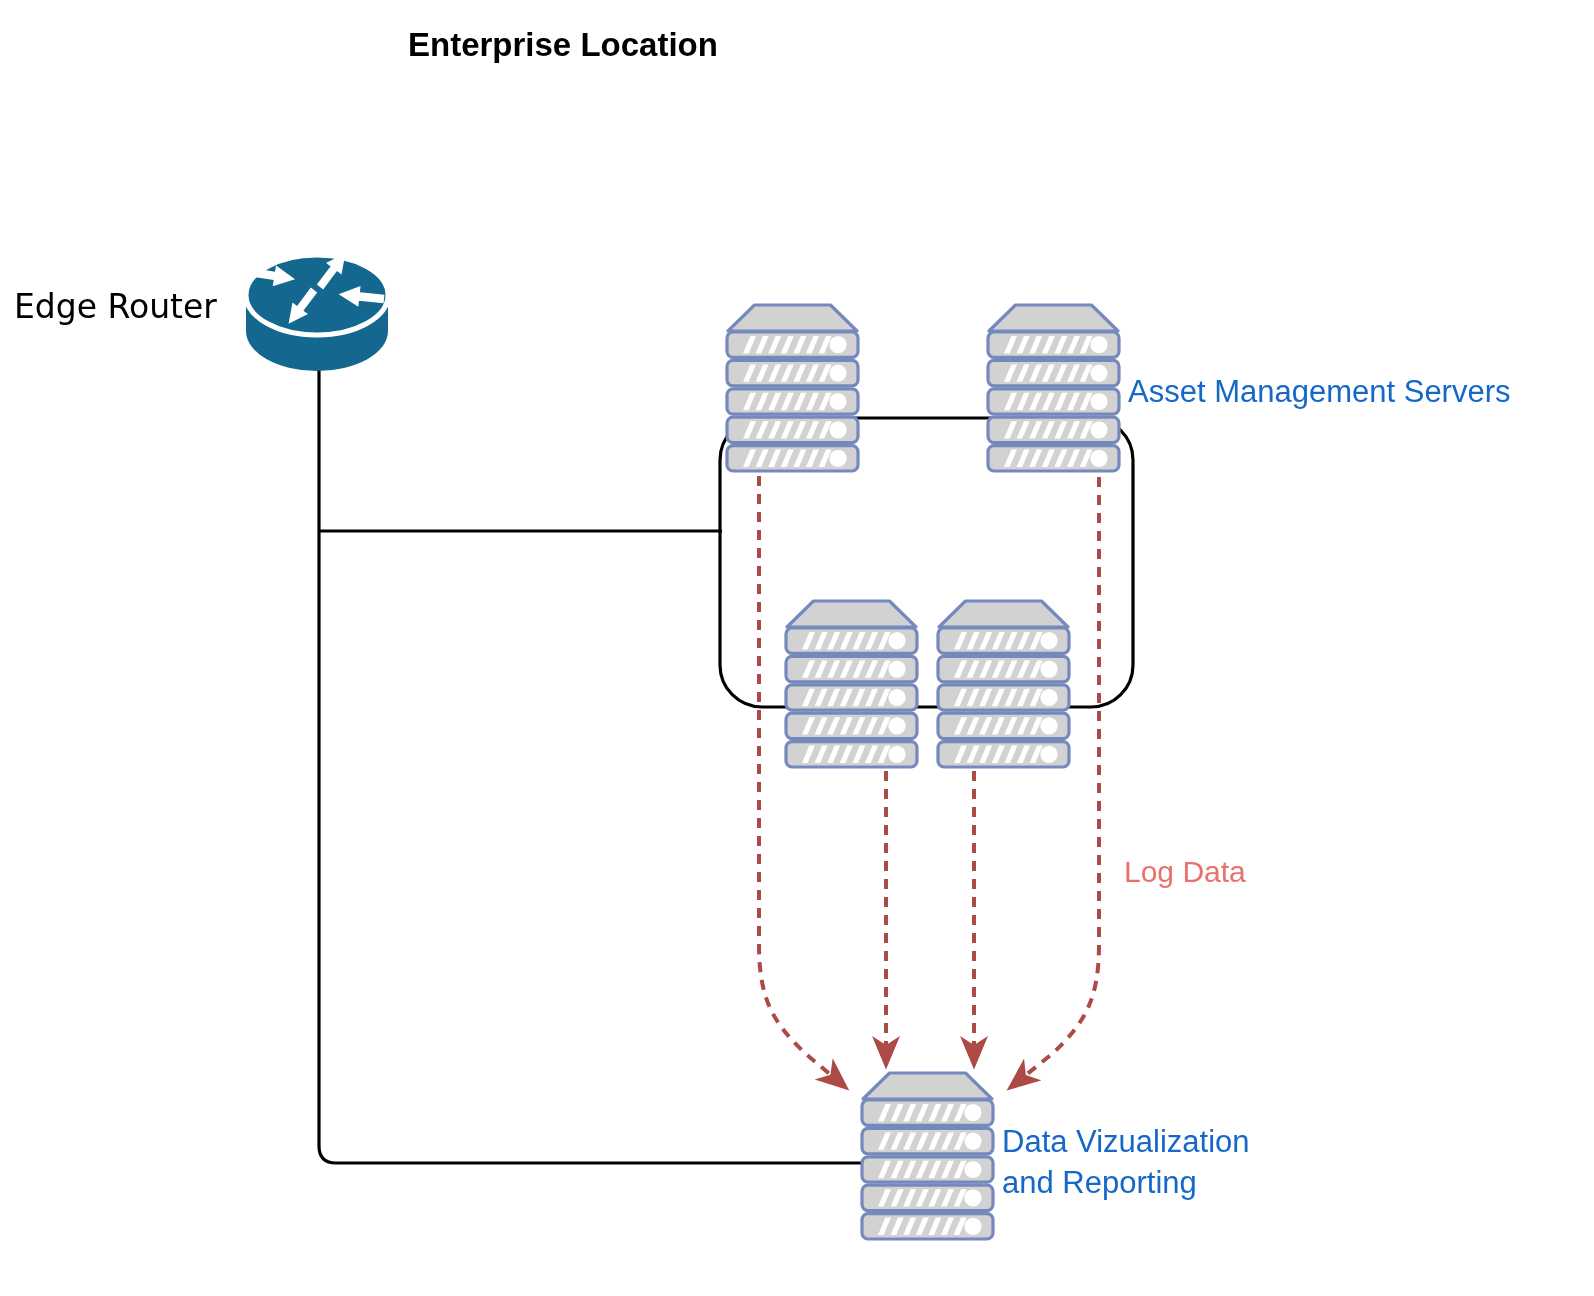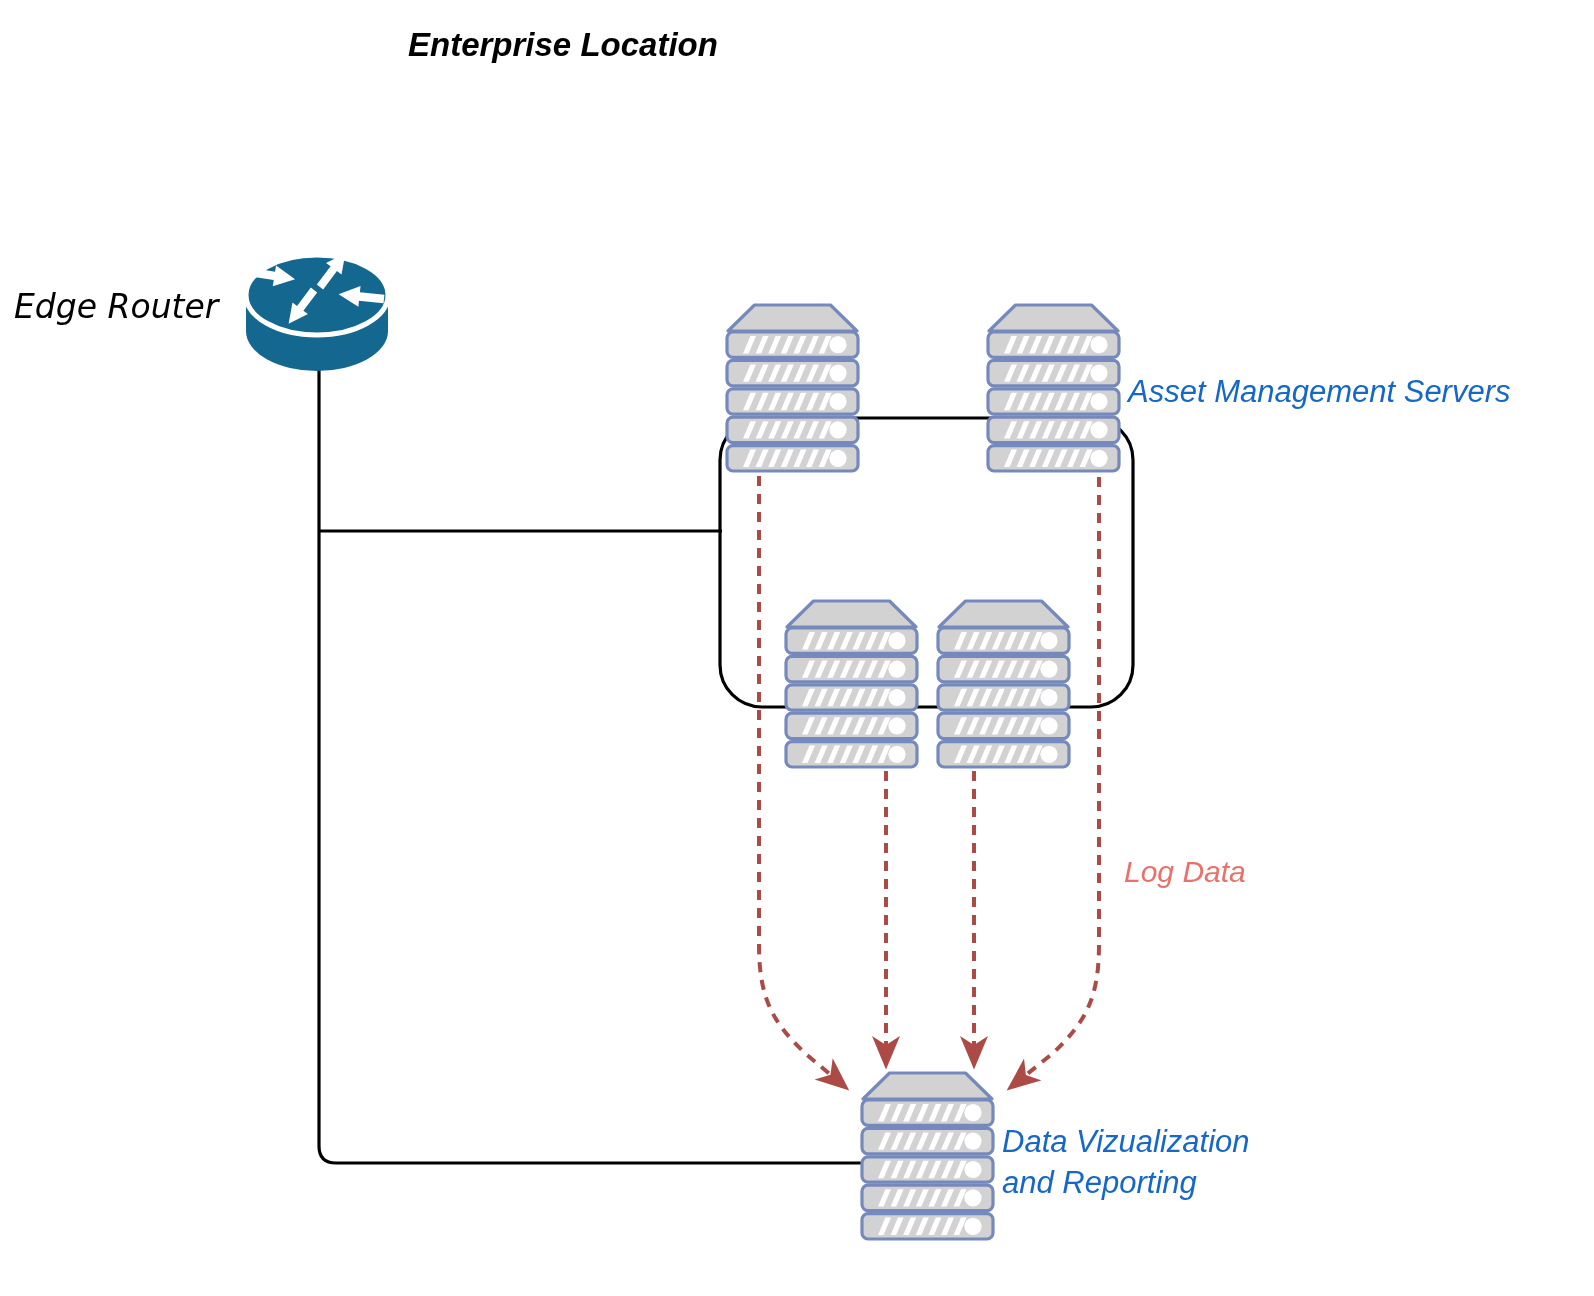--- a/index.html
+++ b/index.html
@@ -1,16 +1,16 @@
 <!DOCTYPE html>
 <html><head>
 <meta charset="utf-8">
 <style>
   html,body{margin:0;padding:0;background:#ffffff;}
-  .stage{width:1594px;height:1296px;position:relative;background:#fff;font-style:italic;}
+  .stage{width:1594px;height:1296px;position:relative;background:#fff;}
   svg{display:block;}
   text{font-family:"Liberation Sans", sans-serif;}
   .title-text{font-weight:bold;font-size:33px;}
   .router-label{font-family:"DejaVu Sans", sans-serif;font-size:33px;}
   .node-label{font-size:31px;}
   .edge-label{font-size:30px;}
 </style>
 </head>
 <body>
 

